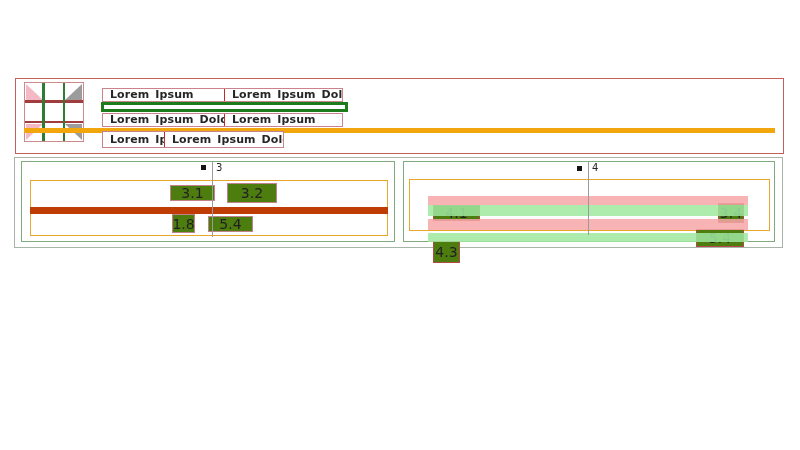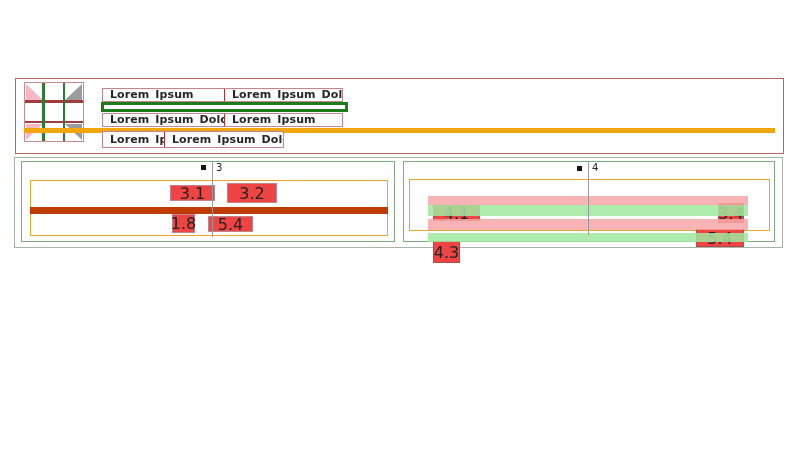--- a/index.html
+++ b/index.html
@@ -38,22 +38,22 @@
   .outer-container{left:14px;top:157px;width:769px;height:91px;border:1px solid #a8b4a8;background:#fff;}
   .panel{position:absolute;box-sizing:border-box;border:1px solid #7fab7f;background:#fff;top:3px;height:81px;}
   .panel3{left:6px;width:374px;}
   .panel4{left:388px;width:372px;}
 
   .bullet{position:absolute;width:5px;height:5px;background:#141414;}
   .vline{position:absolute;width:1px;background:#9a9a9a;z-index:10;}
   .panel-label{position:absolute;font-size:10px;color:#222;z-index:10;}
 
   .orange-box{position:absolute;border:1.5px solid #e7a72a;background:transparent;box-sizing:border-box;}
-  .nbox{position:absolute;box-sizing:border-box;background:#ef4444;display:flex;align-items:center;justify-content:center;
-        font-size:16px;color:#222;z-index:3;}
+  .nbox{position:absolute;box-sizing:border-box;background:#4d7c0f;display:flex;align-items:center;justify-content:center;
+        font-size:14px;color:#222;z-index:3;}
   .nbox.rose{border:1px solid #c2828c;}
   .nbox.red{border:1px solid #b34a4a;margin-top:20px;}
   .bar{position:absolute;z-index:5;}
 </style>
 </head>
 <body>
 
 <div class="screen">
 
   <div class="abs header-box">

